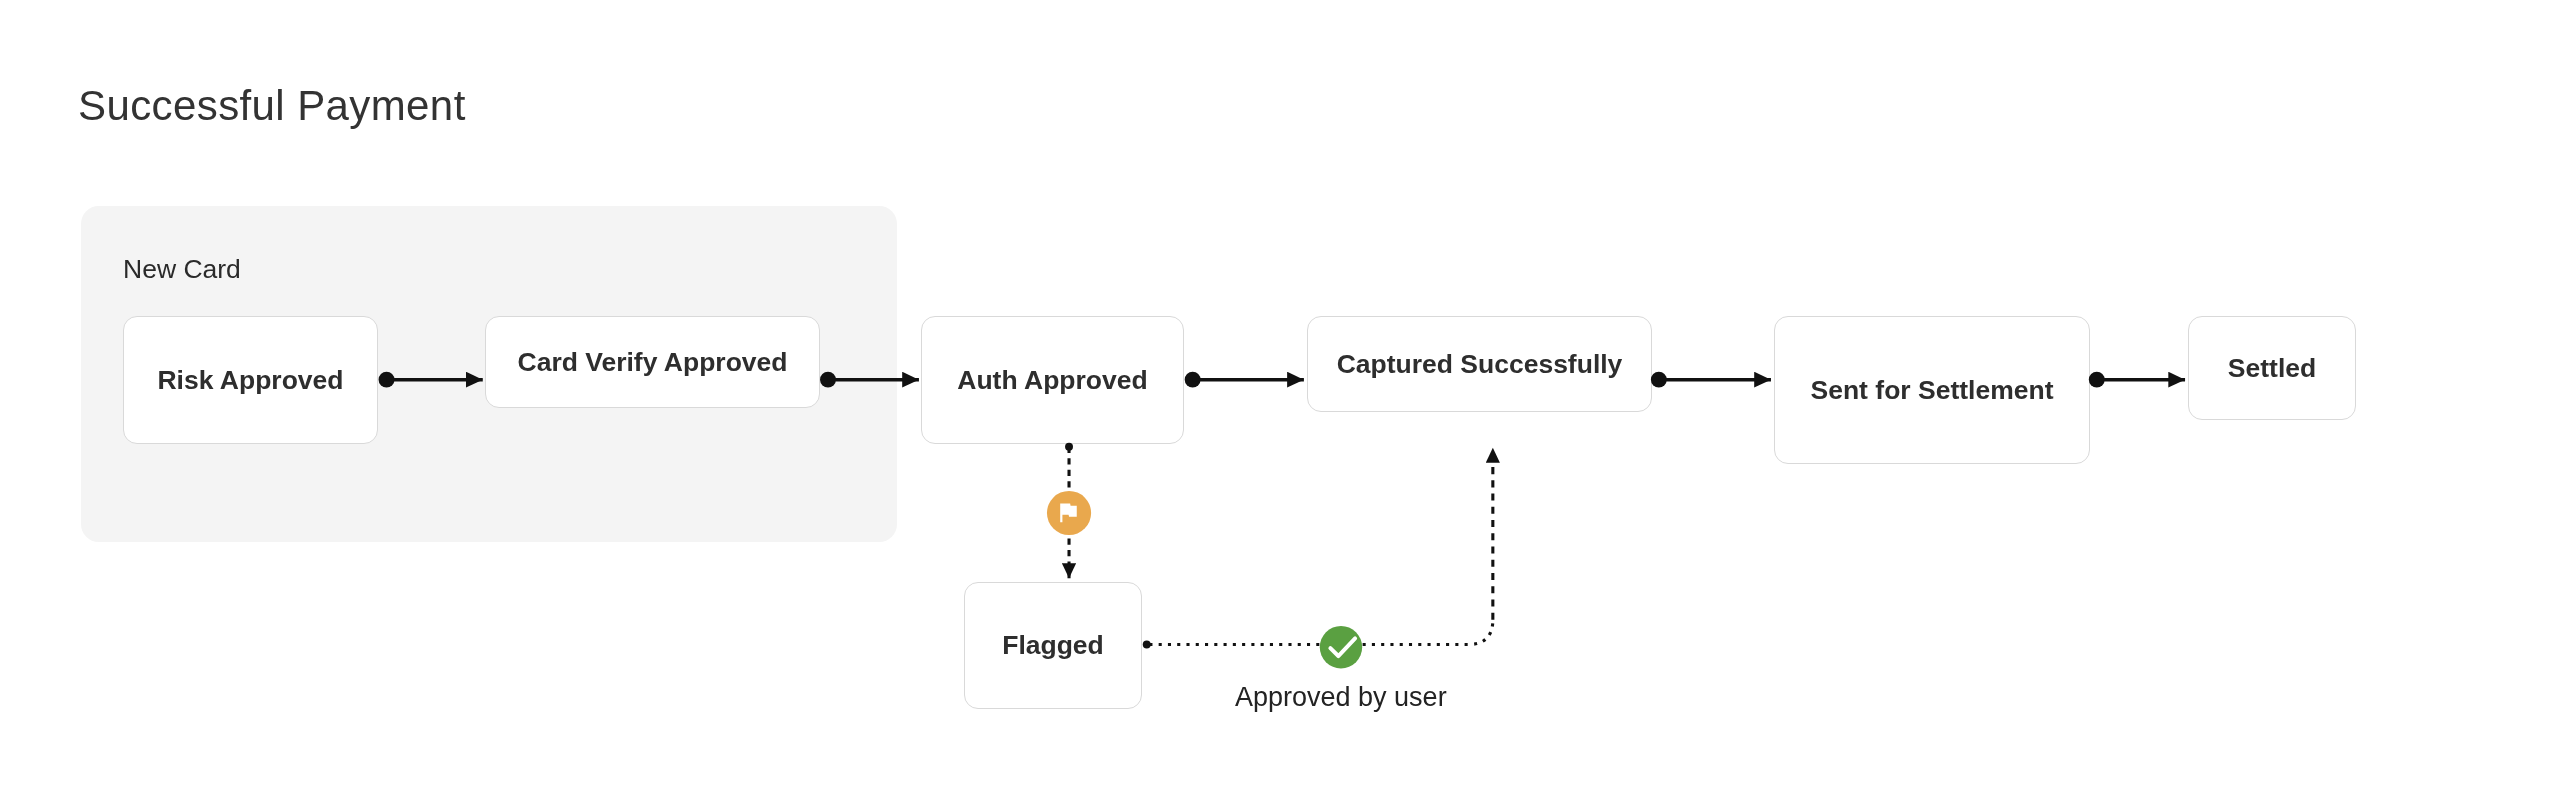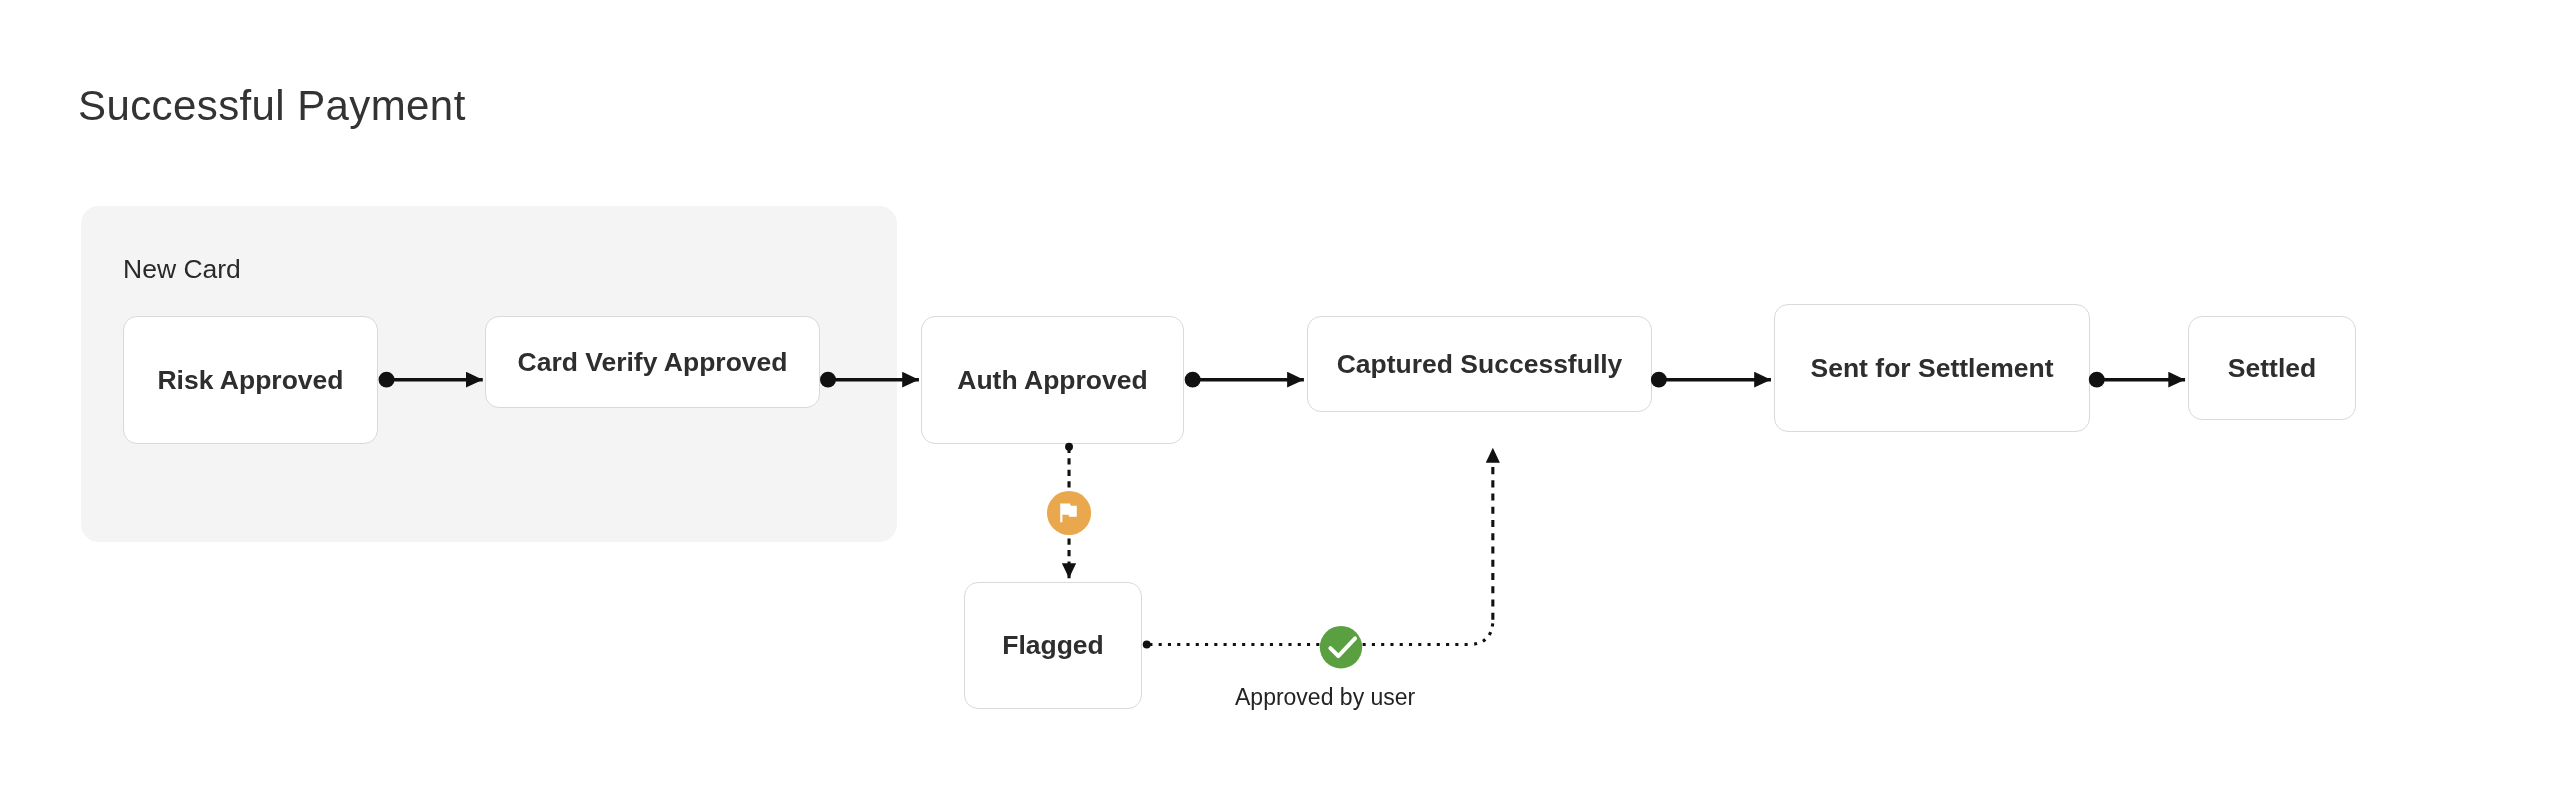--- a/index.html
+++ b/index.html
@@ -30,26 +30,26 @@
     border:1.8px solid #D9D9D9;border-radius:14px;
     display:flex;align-items:center;justify-content:center;
     font-size:26.5px;font-weight:700;color:#2E2E2E;
     text-align:center;
     z-index:2;
   }
   .n-risk      {left:123px; top:316px;width:255px;height:128px;}
   .n-cardverify{left:485px; top:316px;width:335px;height:92px;}
   .n-auth      {left:921px;top:316px;width:263px;height:128px;}
   .n-captured  {left:1307px;top:316px;width:345px;height:96px;}
-  .n-settlement{left:1774px;top:304px;width:316px;height:128px;}
+  .n-settlement{left:1774px;top:316px;width:316px;height:148px;}
   .n-settled   {left:2188px;top:308px;width:168px;height:104px;margin-top:8px;}
   .n-flagged   {left:964px;top:582px;width:178px;height:127px;}
   .edge-note{
     position:absolute;left:1235px;top:680px;width:212px;
-    font-size:23px;line-height:34px;font-weight:400;color:#232323;
+    font-size:27px;line-height:34px;font-weight:400;color:#232323;
     white-space:nowrap;
   }
   .connector-layer{
     position:absolute;left:0;top:0;width:2576px;height:807px;
     z-index:3;pointer-events:none;
   }
 </style>
 </head>
 <body>
 

